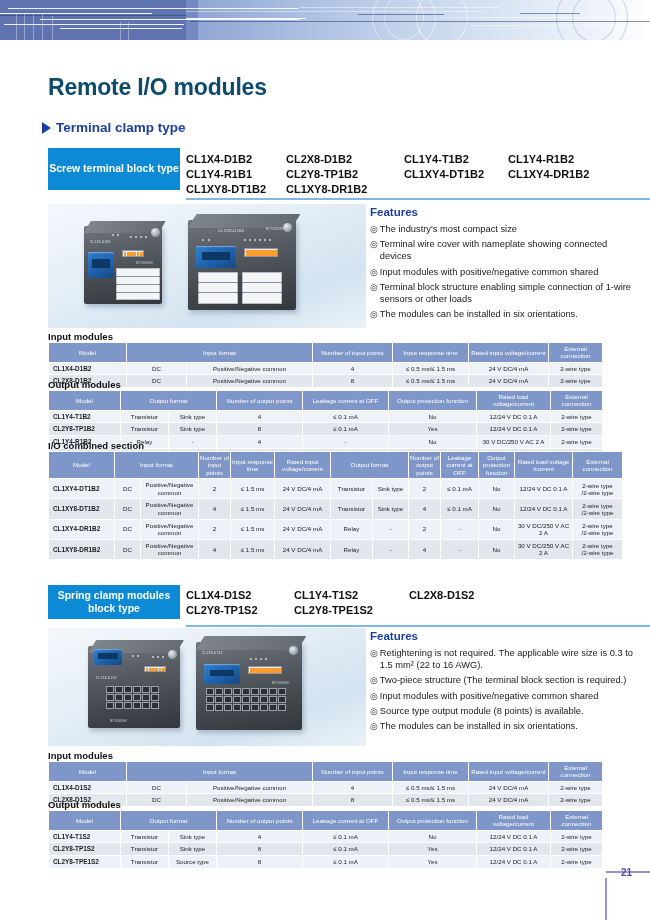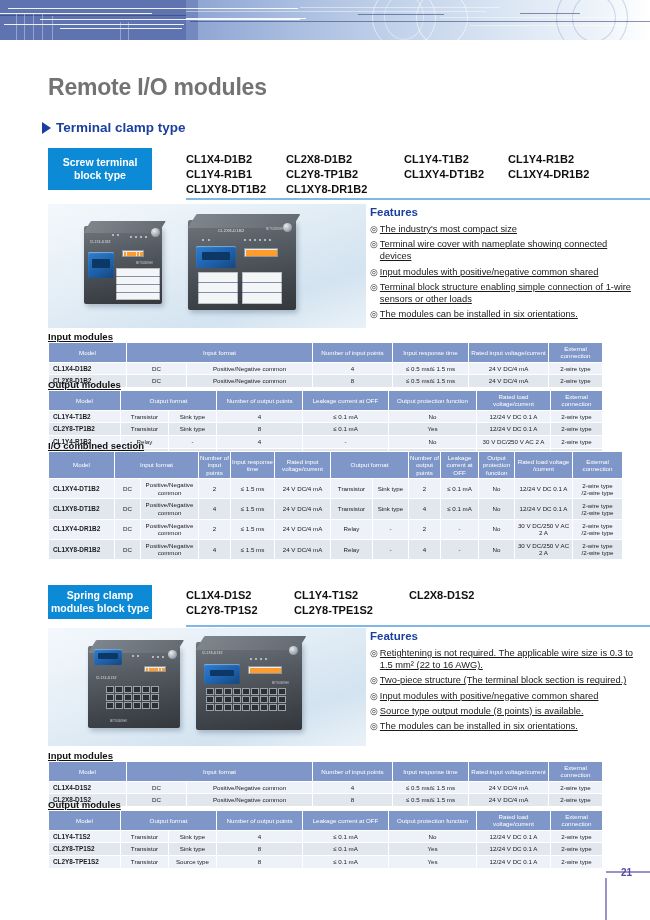--- a/index.html
+++ b/index.html
@@ -35,39 +35,39 @@
   .banner-ring.r5 { left: 572px; top: -6px; width: 44px; height: 48px; border-color: rgba(120,150,200,0.35); }
   .hline { position: absolute; height: 1px; }
   .hline.w { background: rgba(255,255,255,0.9); }
   .hline.d { background: rgba(40,60,110,0.55); }
   .hline.l { background: rgba(255,255,255,0.45); }
   .vtick { position: absolute; width: 1px; background: rgba(255,255,255,0.35); }
 
   
   .page-title {
     position: absolute; left: 48px; top: 74px;
-    font-size: 23px; font-weight: bold; color: #737373;
+    font-size: 23px; font-weight: bold; color: #0c4a6e;
     letter-spacing: -0.2px;
   }
   .section-head {
     position: absolute; font-size: 13.5px; font-weight: bold; color: #1b3f9e;
     display: flex; align-items: center; gap: 5px;
   }
   .tri {
     width: 0; height: 0;
     border-left: 9px solid #1b3f9e;
     border-top: 6px solid transparent;
     border-bottom: 6px solid transparent;
   }
 
   
   .model-block { position: absolute; }
   .model-tag {
     position: absolute; left: 0; top: 0;
-    width: 104px; background: #0d8ad5;
+    width: 132px; background: #0d8ad5;
     color: #ffffff; font-weight: bold; font-size: 10.5px;
     display: flex; align-items: center; justify-content: center;
     text-align: center; line-height: 1.25;
   }
   .model-names {
     position: absolute; left: 138px; top: 0;
     display: flex; flex-direction: column; gap: 1px;
   }
   .model-row { display: flex; font-size: 11px; font-weight: bold; color: #111; line-height: 14px; }
   .model-row span { display: block; }
@@ -127,25 +127,25 @@
   
   .features { position: absolute; }
   .features h4 {
     margin: 0 0 5px 0; font-size: 11.5px; font-weight: bold; color: #1b3f9e;
   }
   .feat-item {
     display: flex; align-items: flex-start; gap: 2px;
     font-size: 9.3px; line-height: 12.2px; color: #1a1a1a; margin-bottom: 3px;
   }
   .feat-bullet { flex: 0 0 auto; color: #333; font-size: 9px; line-height: 12.2px; }
-  .feat-text { flex: 1 1 auto; text-decoration: underline; }
+  .feat-text { flex: 1 1 auto; }
 
   
   .tbl-title {
-    position: absolute; font-size: 9.5px; font-weight: bold; color: #111; text-decoration: underline;
+    position: absolute; font-size: 9.5px; font-weight: bold; color: #111;
   }
   table.spec {
     position: absolute;
     border-collapse: collapse;
     font-size: 6.2px;
     color: #1a1a1a;
     table-layout: fixed;
   }
   table.spec th {
     background: #7f97c8; color: #ffffff; font-weight: normal;

